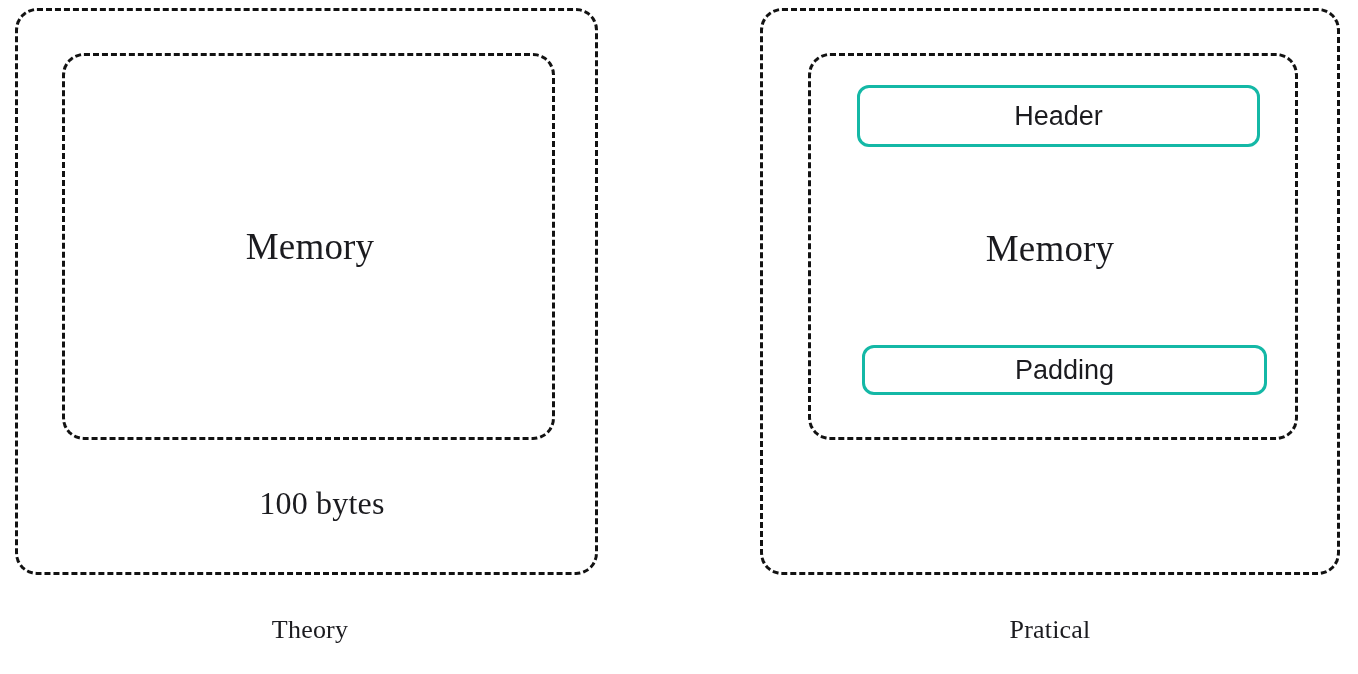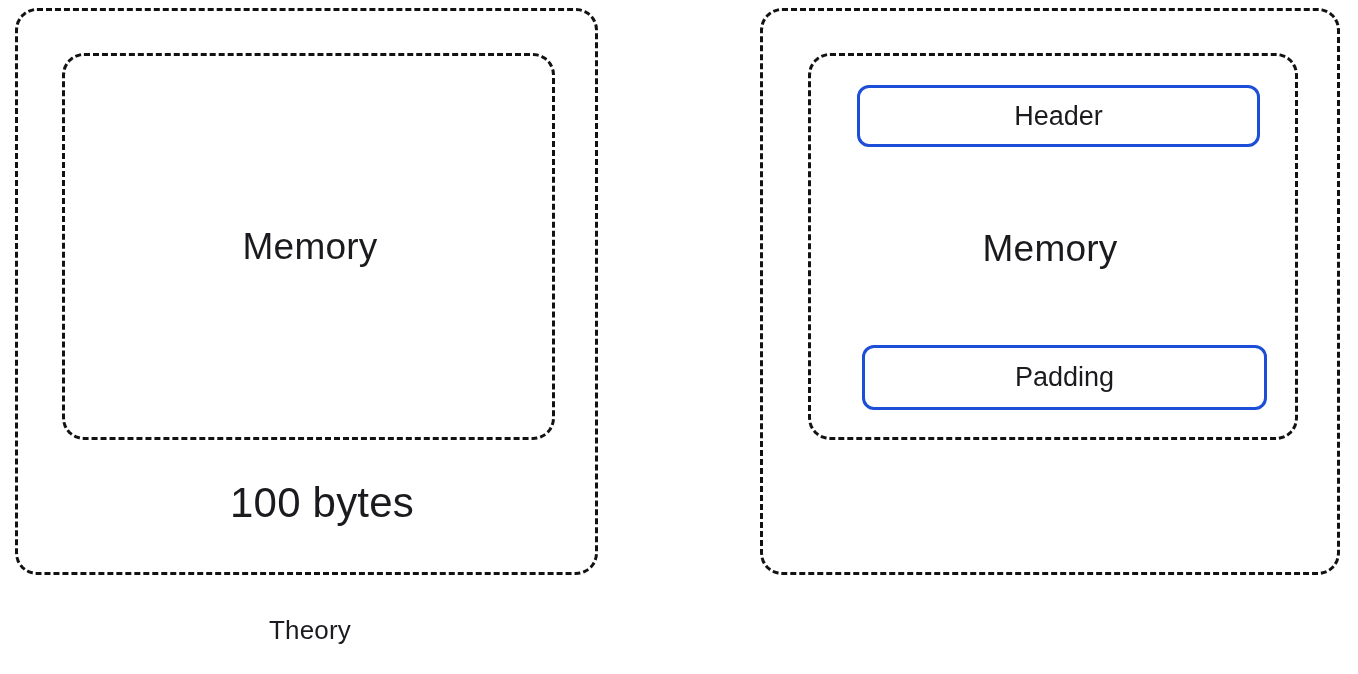--- a/index.html
+++ b/index.html
@@ -25,21 +25,21 @@
   
   .abs { position: absolute; box-sizing: border-box; }
 
   .dashed-box {
     border: 3px dashed #121212;
     border-radius: 22px;
     background: transparent;
   }
 
   .solid-box {
-    border: 3px solid #1d4ed8;
+    border: 3px solid #14b8a6;
     border-radius: 12px;
     background: #ffffff;
     display: flex;
     align-items: center;
     justify-content: center;
   }
 
   
   .label {
     position: absolute;
@@ -49,54 +49,54 @@
     letter-spacing: 0.2px;
   }
 
   .label-memory {
     font-size: 37px;
     line-height: 1;
     font-weight: 400;
   }
 
   .label-bytes {
-    font-size: 42px;
+    font-size: 32px;
     line-height: 1;
     font-weight: 400;
   }
 
   .label-caption {
     font-size: 26px;
     line-height: 1;
     font-weight: 400;
   }
 
   .label-inner-box {
     font-size: 27px;
     line-height: 1;
     font-weight: 400;
     color: #1b1b1f;
     white-space: nowrap;
   }
 
   
-  .ctr { transform: translate(-50%, -50%); }
+  .ctr { transform: translate(-50%, -50%); font-family: Liberation Serif, serif; }
 
   
   #theory-outer   { left: 15px;  top: 8px;   width: 583px; height: 567px; }
   #theory-inner   { left: 62px;  top: 53px;  width: 493px; height: 387px; }
   #theory-memory  { left: 310px; top: 246px; }
   #theory-bytes   { left: 322px; top: 503px; }
   #theory-caption { left: 310px; top: 630px; }
 
   
   #pratical-outer   { left: 760px;  top: 8px;   width: 580px; height: 567px; }
   #pratical-inner   { left: 808px;  top: 53px;  width: 490px; height: 387px; }
   #pratical-header  { left: 857px;  top: 85px;  width: 403px; height: 62px; }
-  #pratical-padding { left: 862px;  top: 345px; width: 405px; height: 65px; }
+  #pratical-padding { left: 862px;  top: 345px; width: 405px; height: 50px; }
   #pratical-memory  { left: 1050px; top: 248px; }
   #pratical-bytes   { left: 1060px; top: 503px; }
   #pratical-caption { left: 1050px; top: 630px; }
 </style>
 </head>
 <body>
 
 <div id="canvas">
 
   <div class="abs dashed-box" id="theory-outer"></div>
@@ -117,14 +117,15 @@
     <span class="label-inner-box">Header</span>
   </div>
 
   <div class="label label-memory ctr" id="pratical-memory">Memory</div>
 
   <div class="abs solid-box" id="pratical-padding">
     <span class="label-inner-box">Padding</span>
   </div>
 
 
+  <div class="label label-caption ctr" id="pratical-caption">Pratical</div>
 
 </div>
 
 </body></html>

